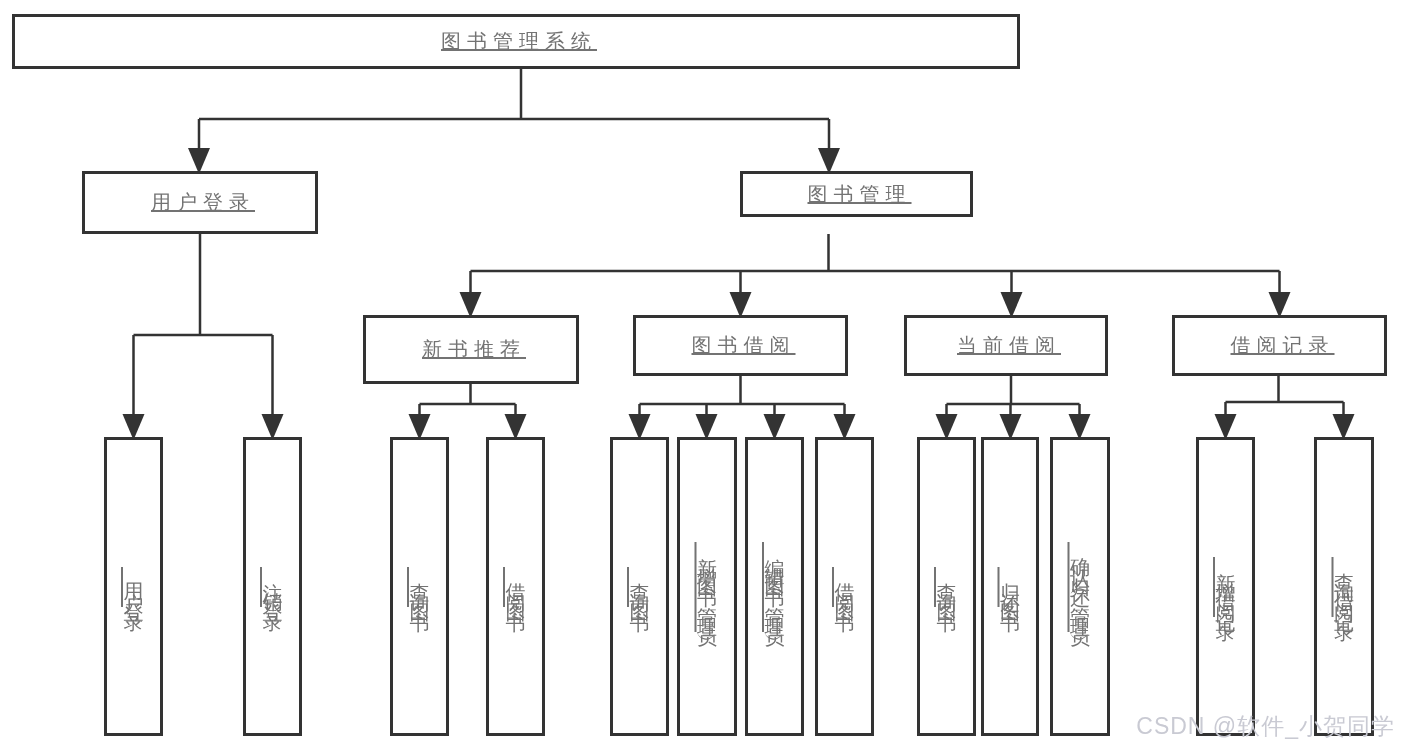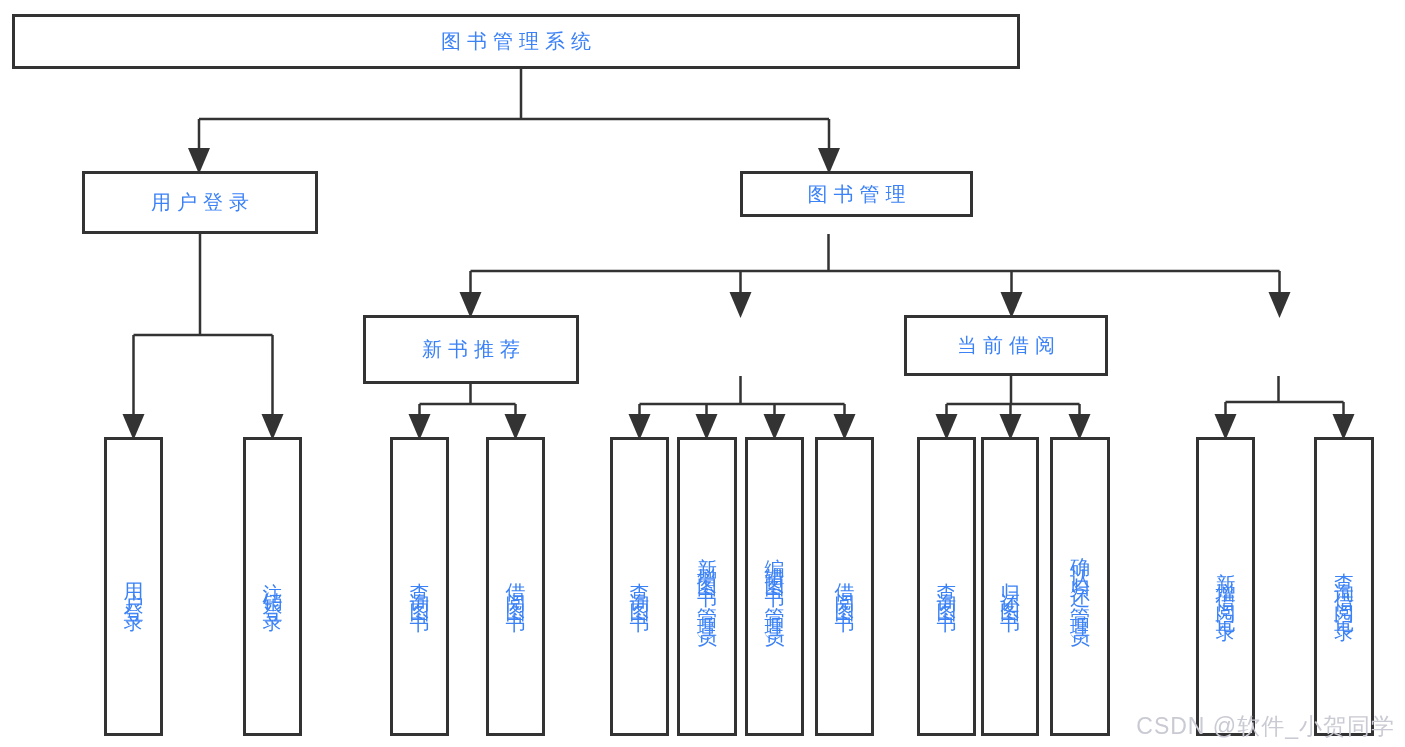--- a/index.html
+++ b/index.html
@@ -10,21 +10,22 @@
     overflow:hidden;
     font-family:"Liberation Sans","DejaVu Sans",sans-serif;
   }
   .wires{position:absolute;left:0;top:0;z-index:0;}
   .wires path{stroke:#333333;stroke-width:2.5;fill:none;}
   .wires polygon{fill:#333333;stroke:none;}
   .node{
     position:absolute;box-sizing:border-box;z-index:1;
     background:#ffffff;border:3px solid #333333;
     display:flex;align-items:center;justify-content:center;
-    color:#3b82f6;
+    color:#737373;
+    text-decoration:underline;
   }
   .h-node{font-size:20px;letter-spacing:6px;text-indent:6px;white-space:nowrap;font-weight:400;}
   .v-node .vtext{
     writing-mode:vertical-rl;text-orientation:mixed;
     font-size:20px;letter-spacing:10px;line-height:1.05;
   }
   .watermark{
     position:absolute;top:711px;right:10px;z-index:5;
     font-size:23px;letter-spacing:1px;color:#c9cad3;
     font-family:"Liberation Sans","DejaVu Sans",sans-serif;
@@ -78,21 +79,23 @@
       <polygon points="1332.5,414 1354.5,414 1343.5,440"></polygon>
     </g>
   </svg>
 
   <div class="node h-node" style="left:12px;top:14px;width:1008px;height:55px">图书管理系统</div>
 
   <div class="node h-node" style="left:82px;top:171px;width:236px;height:63px">用户登录</div>
   <div class="node h-node" style="left:740px;top:171px;width:233px;height:46px">图书管理</div>
 
   <div class="node h-node" style="left:363px;top:315px;width:216px;height:69px">新书推荐</div>
+  <div class="node h-node" style="left:633px;top:315px;width:215px;height:61px">图书借阅</div>
   <div class="node h-node" style="left:904px;top:315px;width:204px;height:61px">当前借阅</div>
+  <div class="node h-node" style="left:1172px;top:315px;width:215px;height:61px">借阅记录</div>
 
   <div class="node v-node" style="left:104px;top:437px;width:59px;height:299px">
     <span class="vtext">用户登录</span>
   </div>
   <div class="node v-node" style="left:243px;top:437px;width:59px;height:299px">
     <span class="vtext">注销登录</span>
   </div>
 
   <div class="node v-node" style="left:390px;top:437px;width:59px;height:299px">
     <span class="vtext">查询图书</span>

